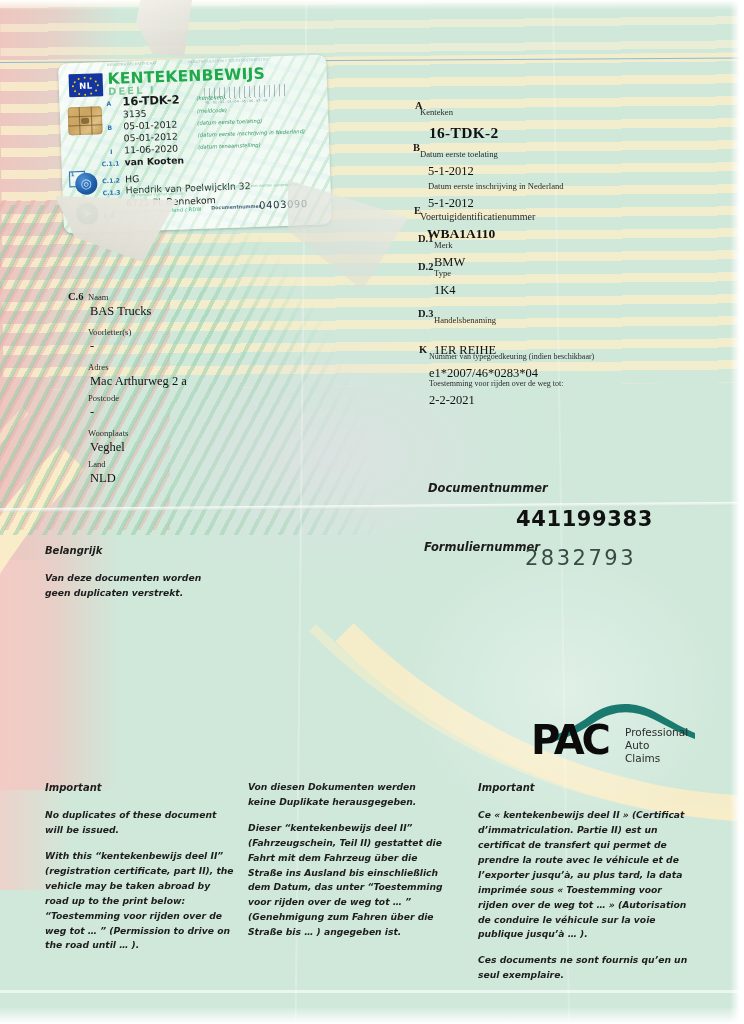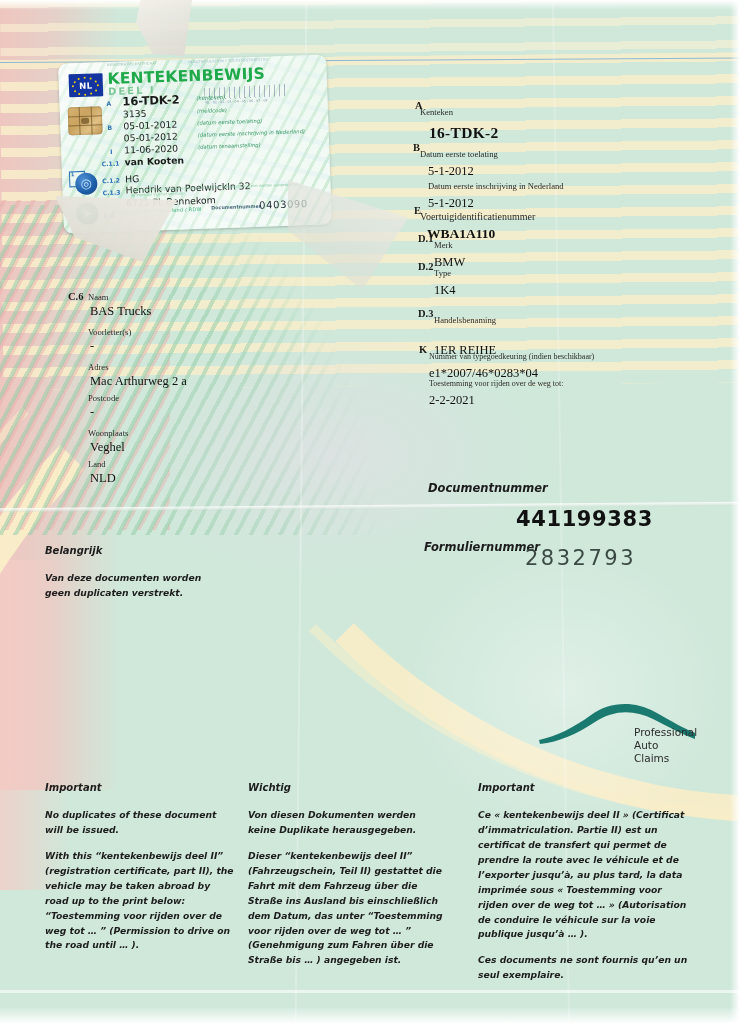--- a/index.html
+++ b/index.html
@@ -158,21 +158,21 @@
       font-size:9.2px;line-height:1.62;color:#1d1d1d;font-weight:600;}
   .blk .hd{display:block;font-weight:bold;font-size:10px;margin-bottom:12px;}
   .blk p{margin:0 0 11px 0;}
 
   
   .pac{position:absolute;left:531px;top:700px;width:170px;height:62px;}
   .pac-arc{position:absolute;left:6px;top:0;width:160px;height:44px;overflow:hidden;}
   .pac-arc svg{display:block;}
   .pac-word{position:absolute;left:0px;top:20px;font-family:"DejaVu Sans",sans-serif;
       font-weight:bold;font-size:40px;letter-spacing:-3px;color:#0b0b0b;line-height:40px;}
-  .pac-tag{position:absolute;left:103px;top:26px;font-family:"DejaVu Sans",sans-serif;
+  .pac-tag{position:absolute;left:94px;top:26px;font-family:"DejaVu Sans",sans-serif;
       font-size:10.5px;line-height:1.22;color:#2b2b2b;}
 </style>
 </head>
 <body>
 
 <div class="page">
 
   <div class="paper"></div>
   <div class="pink-wash"></div>
   <div class="pink-wash2"></div>
@@ -364,38 +364,38 @@
     <p>Van deze documenten worden geen duplicaten verstrekt.</p>
   </div>
 
   <div class="blk" style="left:45px;top:780px;width:190px">
     <span class="hd">Important</span>
     <p>No duplicates of these document will be issued.</p>
     <p>With this “kentekenbewijs deel II” (registration certificate, part II), the vehicle may be taken abroad by road up to the print below: “Toestemming voor rijden over de weg tot … ” (Permission to drive on the road until … ).</p>
   </div>
 
   <div class="blk" style="left:248px;top:780px;width:198px">
-    <span class="hd">Wichtig</span>
     <p>Von diesen Dokumenten werden keine Duplikate herausgegeben.</p>
     <p>Dieser “kentekenbewijs deel II” (Fahrzeugschein, Teil II) gestattet die Fahrt mit dem Fahrzeug über die Straße ins Ausland bis einschließlich dem Datum, das unter “Toestemming voor rijden over de weg tot … ” (Genehmigung zum Fahren über die Straße bis … ) angegeben ist.</p>
   </div>
 
   <div class="blk" style="left:478px;top:780px;width:210px">
     <span class="hd">Important</span>
     <p>Ce « kentekenbewijs deel II » (Certificat d’immatriculation. Partie II) est un certificat de transfert qui permet de prendre la route avec le véhicule et de l’exporter jusqu’à, au plus tard, la data imprimée sous « Toestemming voor rijden over de weg tot … » (Autorisation de conduire le véhicule sur la voie publique jusqu’à … ).</p>
     <p>Ces documents ne sont fournis qu’en un seul exemplaire.</p>
   </div>
 
   <div class="pac">
     <div class="pac-arc">
       <svg width="160" height="44" viewBox="0 0 160 44" xmlns="http://www.w3.org/2000/svg">
         <path d="M2 40 C 20 36, 36 28, 54 15 C 72 2, 96 0, 118 12 C 134 21, 148 29, 158 33
                  L 158 39 C 146 35, 132 27, 116 19 C 96 9, 76 10, 58 22 C 40 34, 22 42, 3 44 Z" fill="#1b7a70"></path>
       </svg>
     </div>
+    <div class="pac-word">PAC</div>
     <div class="pac-tag">
       <div>Professional</div>
       <div>Auto</div>
       <div>Claims</div>
     </div>
   </div>
 
 </div>
 
 </body></html>

